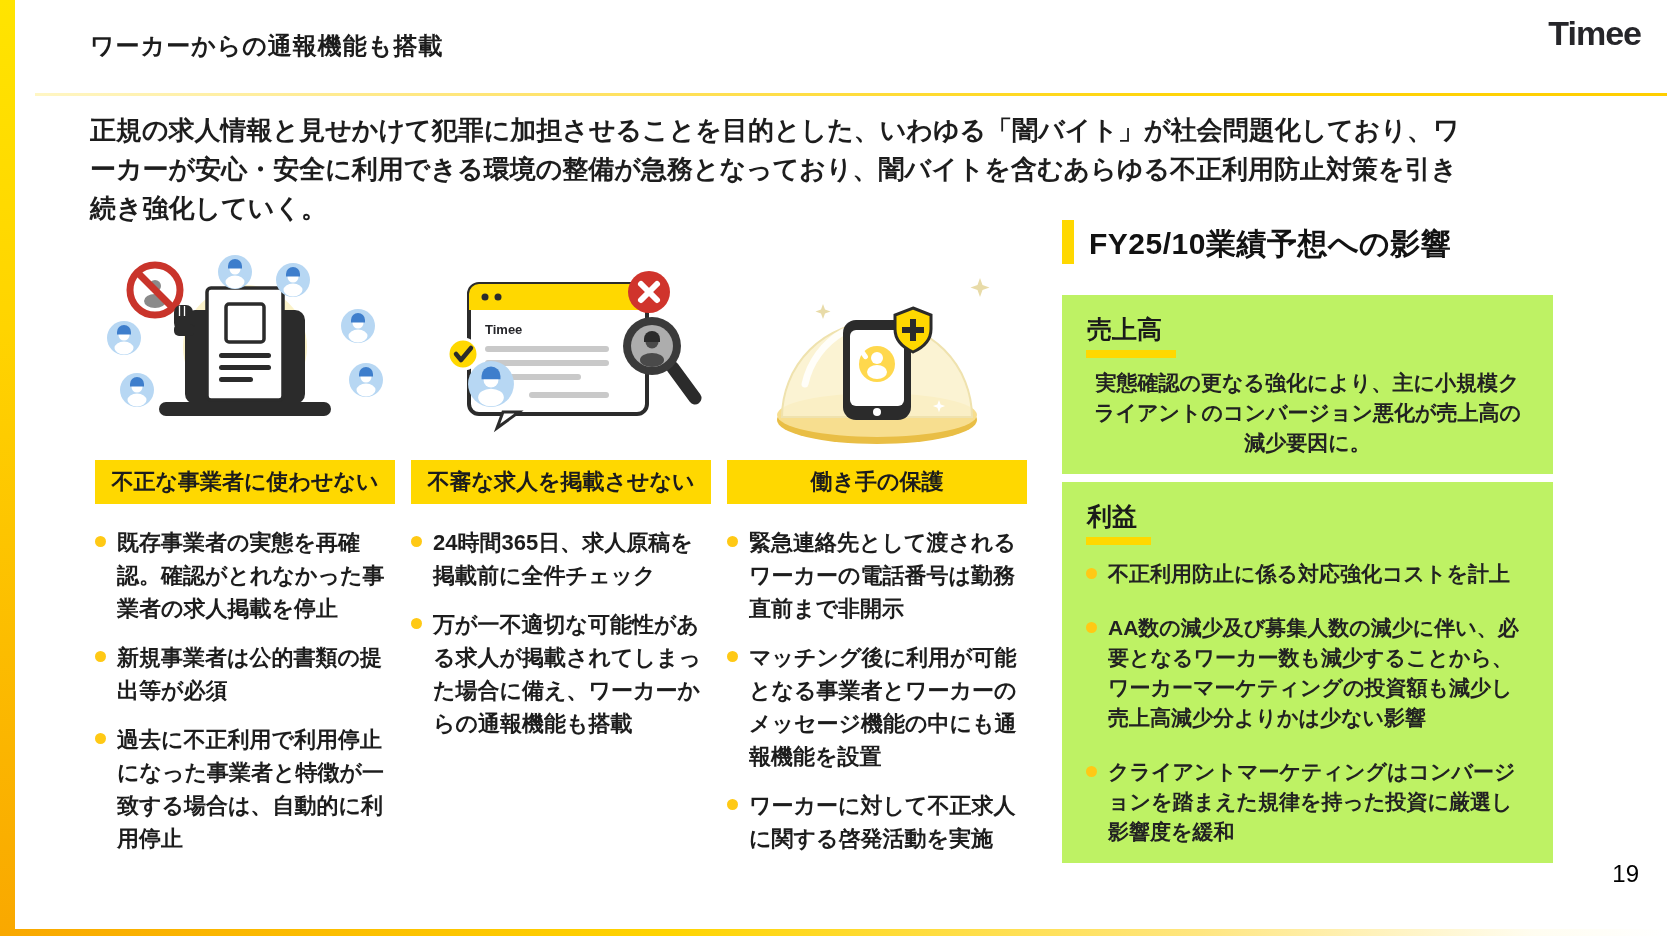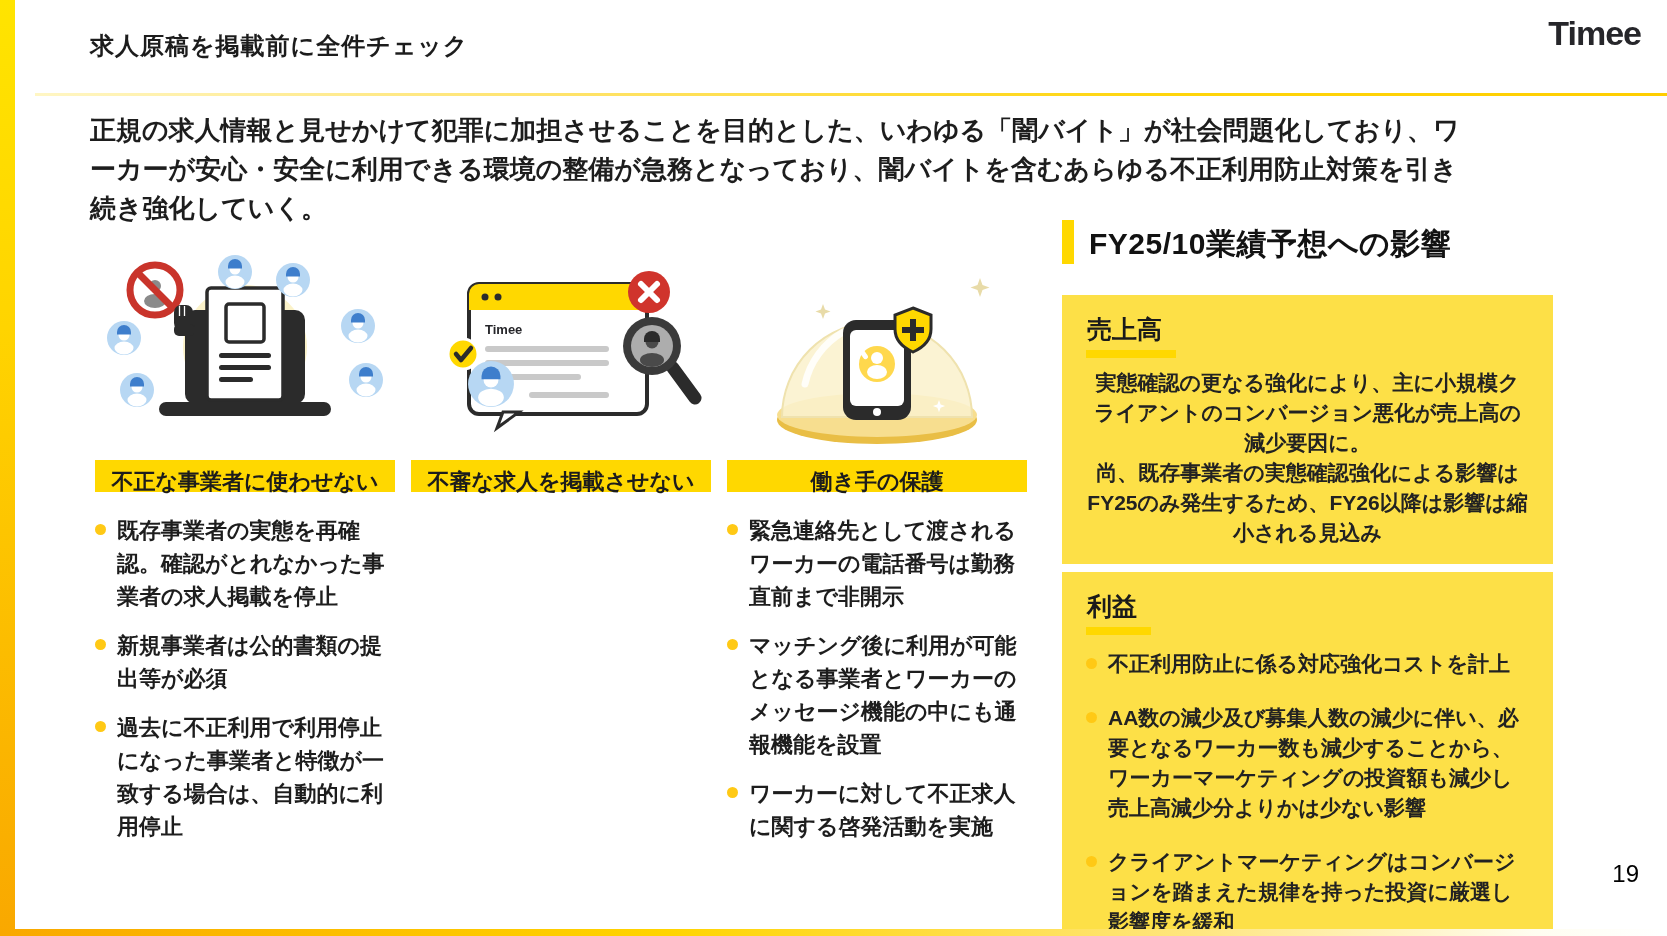--- a/index.html
+++ b/index.html
@@ -21,33 +21,33 @@
     background:linear-gradient(to right,#FFF6C4 0%,#FFE470 30%,#FFD50A 70%,#FFCE00 100%); }
 
   .intro { position:absolute; left:90px; top:111px; width:1390px; font-size:26px;
     font-weight:600; line-height:1.5; color:#1d1d1d; }
 
   
   .columns { position:absolute; left:95px; top:252px; width:932px;
     display:grid; grid-template-columns:300px 300px 300px; column-gap:16px; }
   .col { display:flex; flex-direction:column; }
   .illu { height:206px; display:flex; align-items:flex-end; justify-content:center; }
-  .band { margin-top:2px; height:32px; line-height:44px; background:#FFD800; color:#1c1c1c;
+  .band { margin-top:2px; height:44px; line-height:44px; background:#FFD800; color:#1c1c1c;
     text-align:center; font-size:22px; font-weight:700; }
   .bullets { margin-top:22px; display:flex; flex-direction:column; gap:16px; }
   .bullet { display:flex; }
   .dot { flex:0 0 11px; width:11px; height:11px; border-radius:50%; background:#FFC915; margin:10px 11px 0 0; }
   .bullet-text { font-size:22px; font-weight:600; line-height:1.5; color:#1d1d1d; }
 
   
   .panel { position:absolute; left:1062px; top:220px; width:491px; }
   .panel-header { display:flex; align-items:flex-start; }
   .accent { width:12px; height:44px; background:#FFD800; margin-right:15px; flex:0 0 12px; }
   .panel-title { font-size:30px; font-weight:800; color:#121212; padding-top:4px; letter-spacing:0.5px; }
-  .box { background:#fde047; padding:18px 24px 16px 24px; margin-top:30px; }
+  .box { background:#bef264; padding:18px 24px 16px 24px; margin-top:30px; }
   .box.profit { margin-top:8px; }
   .box h3 { font-size:25px; font-weight:800; color:#1a1a1a; margin-bottom:10px; }
   .hl { display:inline-block; border-bottom:8px solid #FFD800; padding:0 14px 4px 1px; }
   .box p { font-size:21px; font-weight:600; line-height:1.43; color:#222;text-align:center; }
   .pbullets { display:flex; flex-direction:column; gap:24px; margin-top:14px; }
   .pbullet { display:flex; }
   .pbullet .dot { margin-top:9px; }
   .pbullet-text { font-size:21px; font-weight:600; line-height:1.43; color:#222; }
 
   .pagenum { position:absolute; right:28px; top:860px; font-size:24px; color:#000000; }
@@ -56,21 +56,21 @@
 </style>
 </head>
 <body>
 
 <div class="slide">
 
   <div class="left-bar"></div>
 
   <div class="logo">Timee</div>
 
-  <h1 class="title">求人原稿を掲載前に全件チェック</h1>
+  <h1 class="title">ワーカーからの通報機能も搭載</h1>
   <div class="divider"></div>
 
   <p class="intro">正規の求人情報と見せかけて犯罪に加担させることを目的とした、いわゆる「闇バイト」が社会問題化しており、ワーカーが安心・安全に利用できる環境の整備が急務となっており、闇バイトを含むあらゆる不正利用防止対策を引き続き強化していく。</p>
 
   <div class="columns">
 
     <section class="col">
       <div class="illu">
         <svg width="300" height="206" viewBox="0 0 300 206">
           <circle cx="150" cy="95" r="62" fill="#FBF2C8"></circle>
@@ -172,20 +172,30 @@
               <ellipse cy="10" rx="9.5" ry="6.5" fill="#ffffff"></ellipse>
             </g>
             <g transform="translate(52,102)">
               <circle r="15" fill="#FFD800" stroke="#ffffff" stroke-width="3"></circle>
               <path d="M-7,0 L-2,6 L8,-6" fill="none" stroke="#2B2B2B" stroke-width="4.5" stroke-linecap="round" stroke-linejoin="round"></path>
             </g>
           </g>
         </svg>
       </div>
       <div class="band">不審な求人を掲載させない</div>
+      <div class="bullets">
+        <div class="bullet">
+          <span class="dot"></span>
+          <span class="bullet-text">24時間365日、求人原稿を掲載前に全件チェック</span>
+        </div>
+        <div class="bullet">
+          <span class="dot"></span>
+          <span class="bullet-text">万が一不適切な可能性がある求人が掲載されてしまった場合に備え、ワーカーからの通報機能も搭載</span>
+        </div>
+      </div>
     </section>
 
     <section class="col">
       <div class="illu">
         <svg width="300" height="206" viewBox="0 0 300 206">
           <g>
             <ellipse cx="150" cy="168" rx="100" ry="24" fill="#E9BE45"></ellipse>
             <ellipse cx="150" cy="163" rx="100" ry="22" fill="#F7DE8F"></ellipse>
             <path d="M55,165 A95,95 0 0 1 245,165 Z" fill="#FAF1CD" fill-opacity="0.88" stroke="#EFE2AE" stroke-width="2"></path>
             <path d="M78,132 A80,80 0 0 1 116,80" fill="none" stroke="#ffffff" stroke-width="7" stroke-linecap="round" opacity="0.85"></path>
@@ -235,21 +245,20 @@
 
   <aside class="panel">
     <div class="panel-header">
       <span class="accent"></span>
       <h2 class="panel-title">FY25/10業績予想への影響</h2>
     </div>
 
     <div class="box revenue">
       <h3><span class="hl">売上高</span></h3>
       <p>実態確認の更なる強化により、主に小規模クライアントのコンバージョン悪化が売上高の減少要因に。</p>
-      <p>尚、既存事業者の実態確認強化による影響はFY25のみ発生するため、FY26以降は影響は縮小される見込み</p>
     </div>
 
     <div class="box profit">
       <h3><span class="hl">利益</span></h3>
       <div class="pbullets">
         <div class="pbullet">
           <span class="dot"></span>
           <span class="pbullet-text">不正利用防止に係る対応強化コストを計上</span>
         </div>
         <div class="pbullet">

